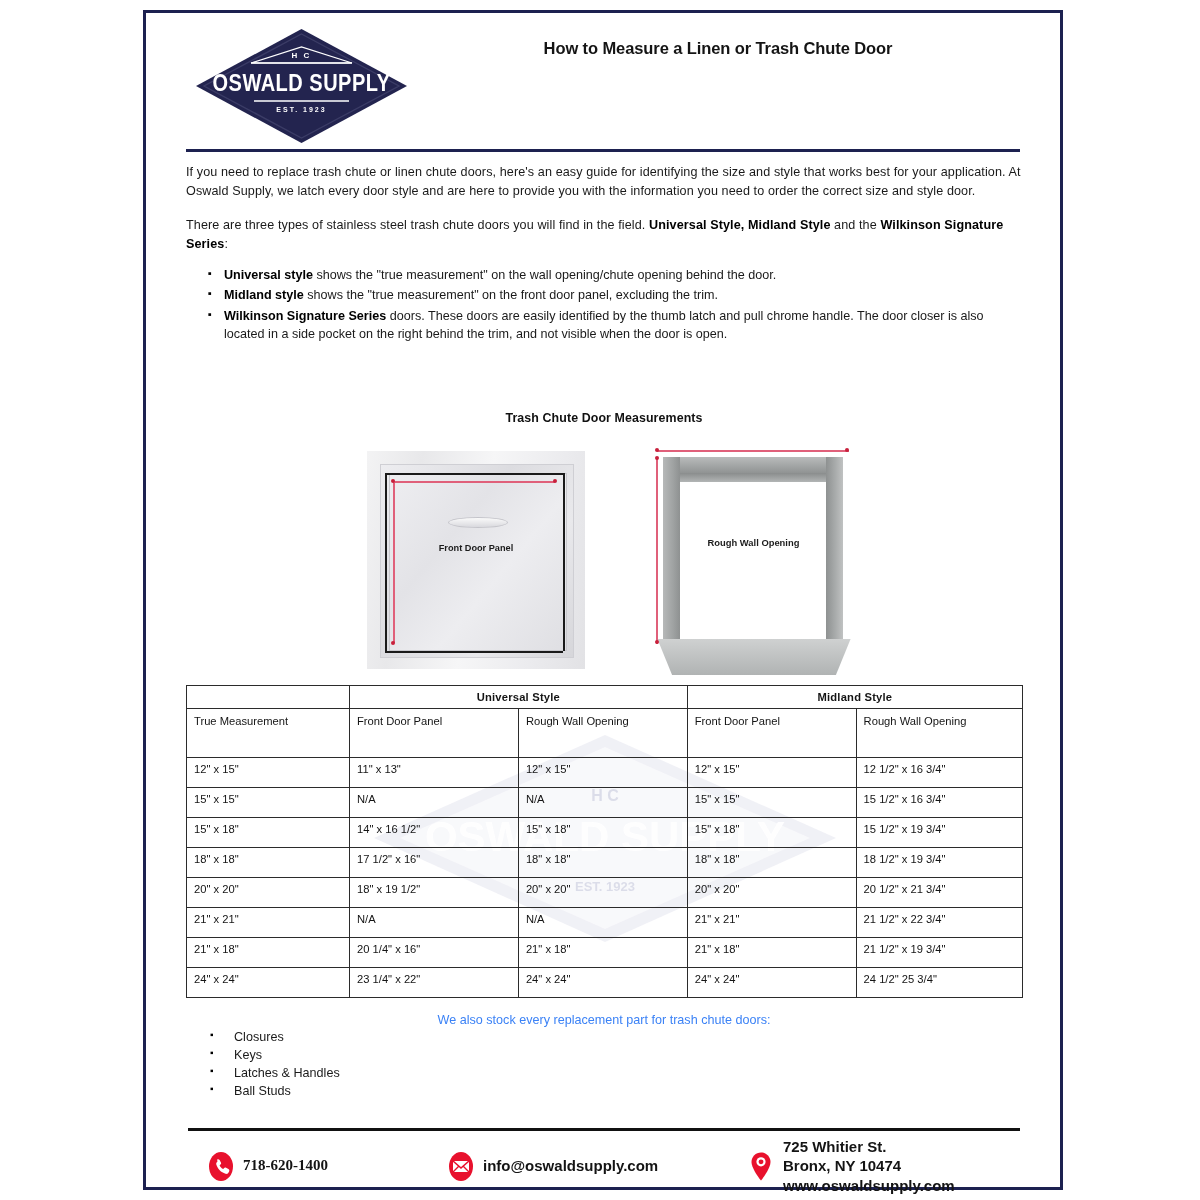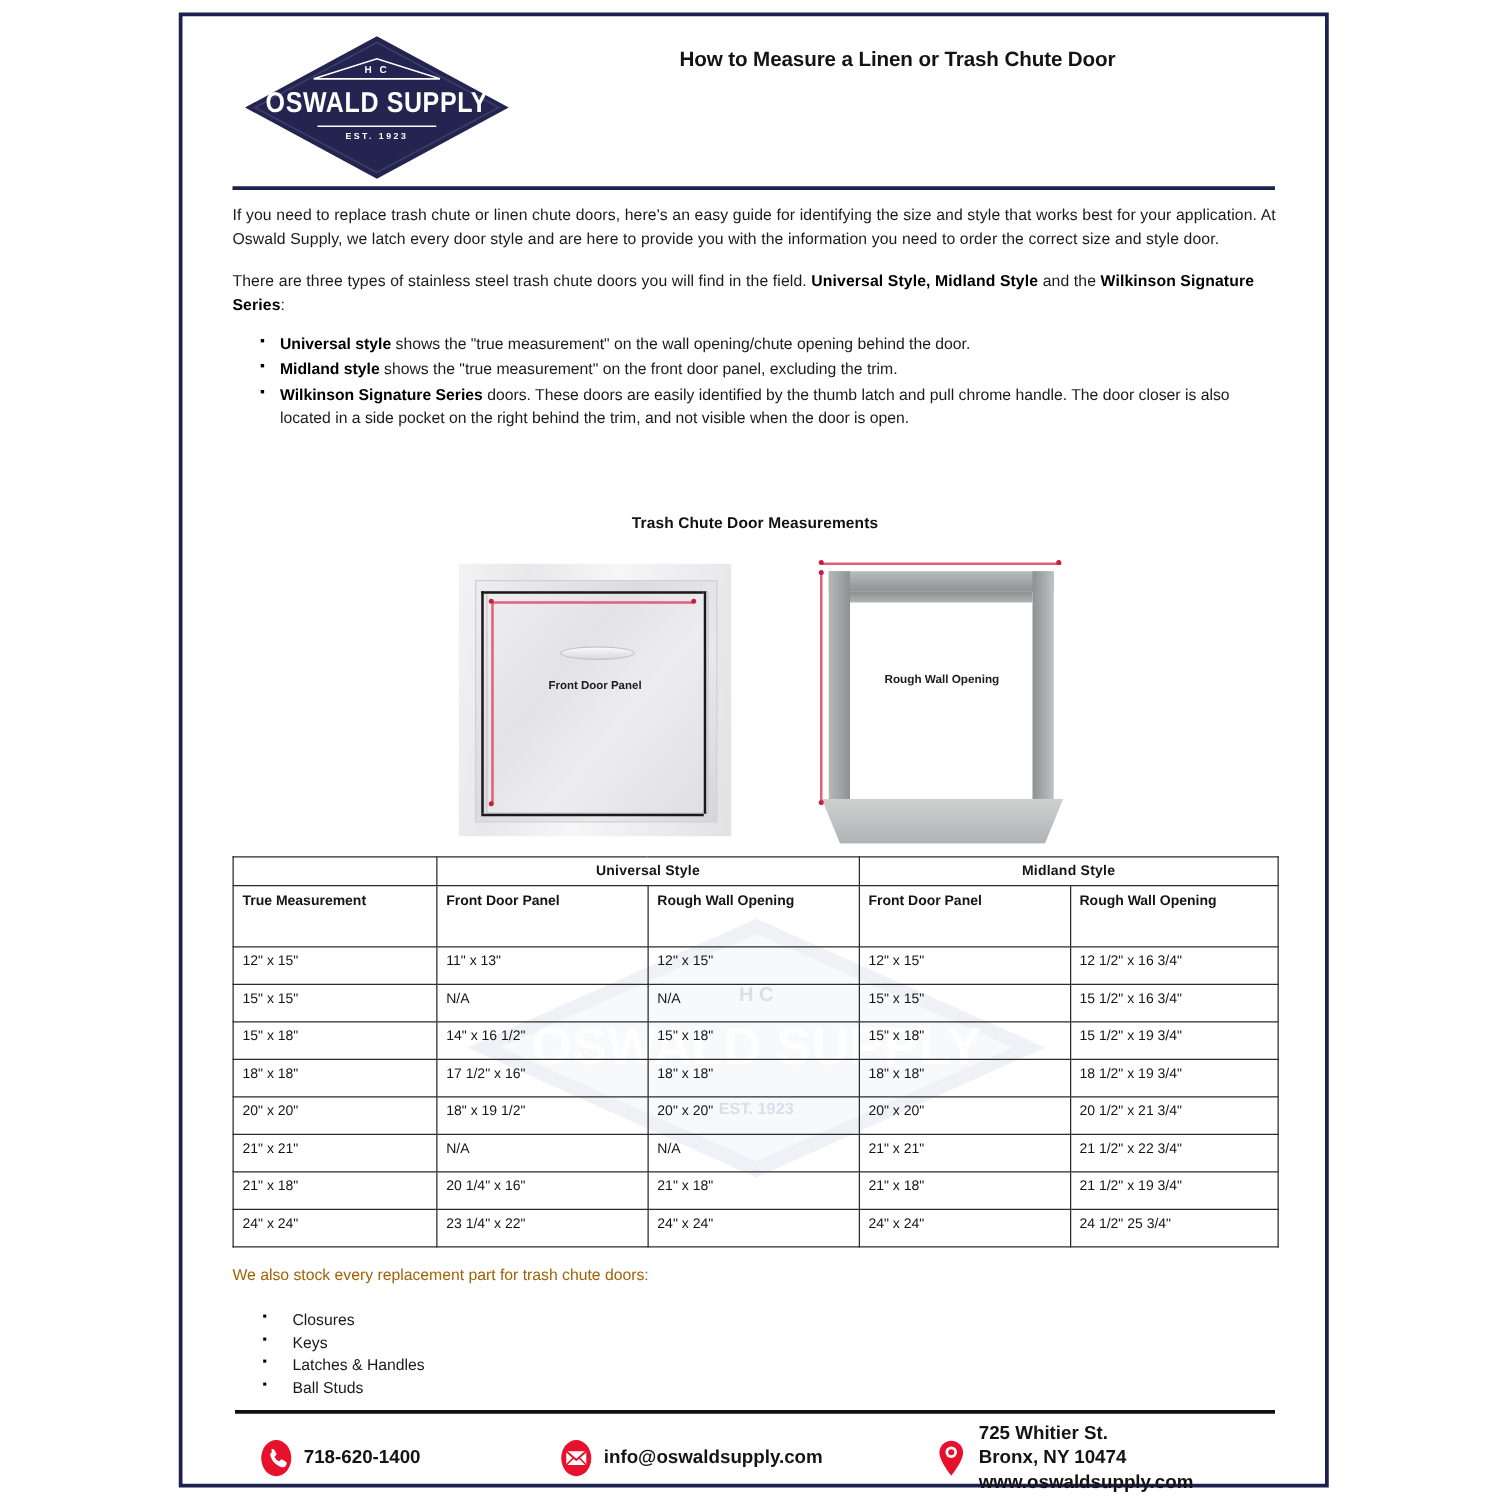--- a/index.html
+++ b/index.html
@@ -357,21 +357,21 @@
     text-align: center;
     padding: 7px 4px;
     border: 1px solid #1d2150;
     letter-spacing: 0.2px;
   }
   th.blank-corner {
     border: none;
     background: transparent;
   }
   th.colhdr {
-    font-weight: bold;
+    font-weight: normal;
     text-align: left;
     height: 38px;
     font-size: 11.4px;
     line-height: 1.25;
   }
   td.cell { height: 19px; }
 
   
   .watermark {
     position: absolute;
@@ -387,22 +387,23 @@
 
   
   .parts {
     position: absolute;
     left: 40px;
     top: 1000px;
     right: 38px;
   }
   .parts-lead {
     font-size: 12.6px;
-    color: #a16207;
-    margin-bottom: 21px;
+    color: #3b82f6;
+    margin-bottom: 2px;
+    text-align: center;
   }
   ul.parts-list {
     margin: 0;
     padding-left: 48px;
     list-style: none;
   }
   ul.parts-list li {
     position: relative;
     font-size: 12.6px;
     line-height: 1.42;
@@ -433,21 +434,21 @@
     top: 1128px;
     height: 50px;
     display: flex;
     align-items: center;
   }
   .fitem {
     display: flex;
     align-items: center;
     gap: 9px;
   }
-  .fitem.phone  { margin-left: 20px; width: 240px; }
+  .fitem.phone  { margin-left: 20px; width: 240px; font-family: Liberation Serif, serif; }
   .fitem.email  { width: 300px; }
   .fitem.addr   { flex: 1; }
   .ficon {
     width: 26px; height: 31px;
     flex: none;
     position: relative;
   }
   .ficon svg { display: block; }
   .ftext {
     font-size: 15px;

